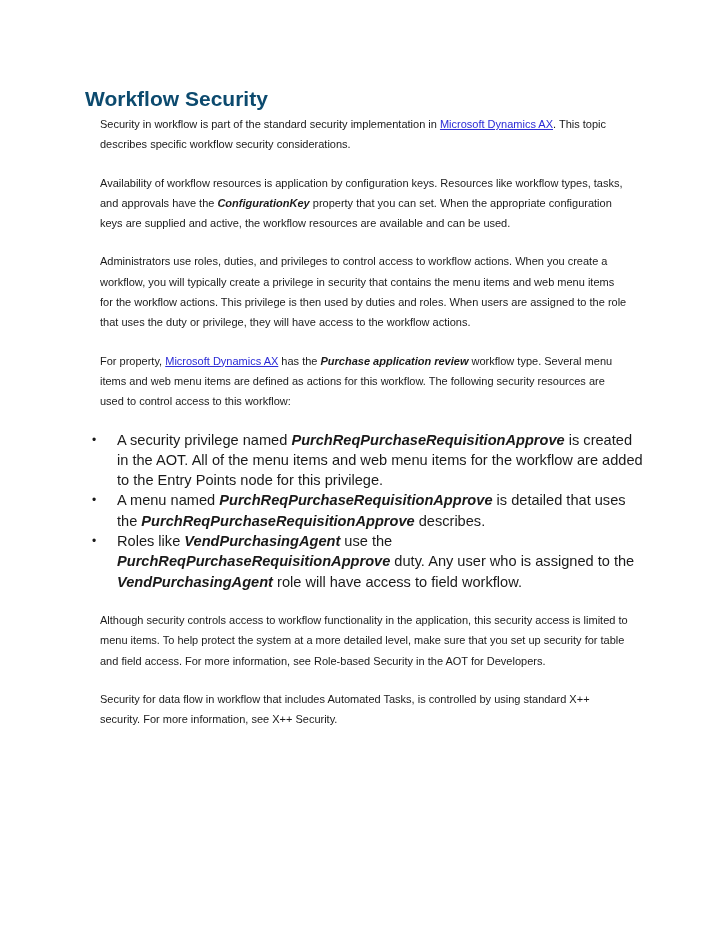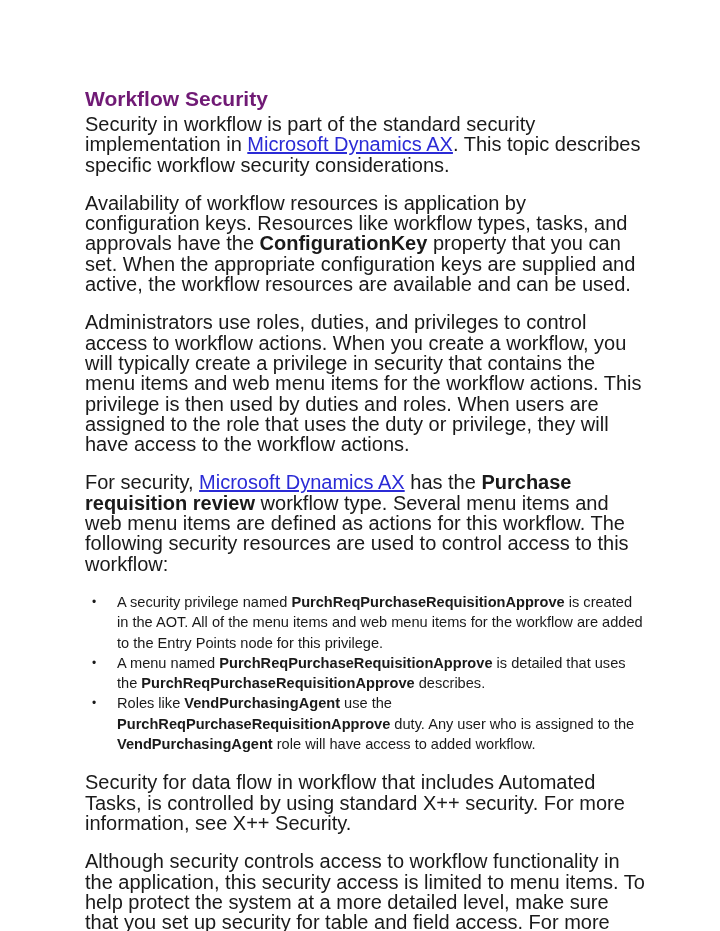--- a/index.html
+++ b/index.html
@@ -3,60 +3,60 @@
 <meta charset="utf-8">
 <style>
   html, body { margin: 0; padding: 0; background: #ffffff; }
   body {
     width: 720px; height: 931px; overflow: hidden; position: relative;
     font-family: "Liberation Sans", sans-serif;
     color: #1a1a1a;
   }
   .page { position: absolute; left: 85px; top: 86px; width: 560px; }
   h1 {
-    margin: 0; font-size: 21px; font-weight: bold; color: #701a75;
+    margin: 0; font-size: 21px; font-weight: bold; color: #0c4a6e;
     line-height: 26px; letter-spacing: 0px;
   }
   p {
-    margin: 0; font-size: 20px; line-height: 20.3px; color: #1a1a1a;
+    margin: 15px; font-size: 11px; line-height: 20.3px; color: #1a1a1a;
   }
   p.intro { margin-top: 2px; }
   p.gap { margin-top: 18px; }
   a.link { color: #2b2bd6; text-decoration: underline; }
-  b { font-weight: bold; }
+  b { font-weight: bold; font-style: italic; }
   ul { margin: 18px 0 0 0; padding: 0 0 0 32px; list-style: none; }
   ul li {
     position: relative; font-size: 14.6px; line-height: 20.3px; margin: 0;
   }
   ul li .bullet {
     position: absolute; left: -25px; top: 0; font-size: 12px;
   }
 </style>
 </head>
 <body>
 
 <div class="page">
   <h1>Workflow Security</h1>
 
   <p class="intro"><span>Security in workflow is part of the standard security implementation in </span><a class="link" href="#">Microsoft Dynamics AX</a><span>. This topic describes specific workflow security considerations.</span></p>
 
   <p class="gap"><span>Availability of workflow resources is application by configuration keys. Resources like workflow types, tasks, and approvals have the </span><b>ConfigurationKey</b><span> property that you can set. When the appropriate configuration keys are supplied and active, the workflow resources are available and can be used.</span></p>
 
   <p class="gap">Administrators use roles, duties, and privileges to control access to workflow actions. When you create a workflow, you will typically create a privilege in security that contains the menu items and web menu items for the workflow actions. This privilege is then used by duties and roles. When users are assigned to the role that uses the duty or privilege, they will have access to the workflow actions.</p>
 
-  <p class="gap"><span>For security, </span><a class="link" href="#">Microsoft Dynamics AX</a><span> has the </span><b>Purchase requisition review</b><span> workflow type. Several menu items and web menu items are defined as actions for this workflow. The following security resources are used to control access to this workflow:</span></p>
+  <p class="gap"><span>For property, </span><a class="link" href="#">Microsoft Dynamics AX</a><span> has the </span><b>Purchase application review</b><span> workflow type. Several menu items and web menu items are defined as actions for this workflow. The following security resources are used to control access to this workflow:</span></p>
 
   <ul>
     <li>
       <span class="bullet">•</span><span>A security privilege named </span><b>PurchReqPurchaseRequisitionApprove</b><span> is created in the AOT. All of the menu items and web menu items for the workflow are added to the Entry Points node for this privilege.</span>
     </li>
     <li>
       <span class="bullet">•</span><span>A menu named </span><b>PurchReqPurchaseRequisitionApprove</b><span> is detailed that uses the </span><b>PurchReqPurchaseRequisitionApprove</b><span> describes.</span>
     </li>
     <li>
-      <span class="bullet">•</span><span>Roles like </span><b>VendPurchasingAgent</b><span> use the </span><b>PurchReqPurchaseRequisitionApprove</b><span> duty. Any user who is assigned to the </span><b>VendPurchasingAgent</b><span> role will have access to added workflow.</span>
+      <span class="bullet">•</span><span>Roles like </span><b>VendPurchasingAgent</b><span> use the </span><b>PurchReqPurchaseRequisitionApprove</b><span> duty. Any user who is assigned to the </span><b>VendPurchasingAgent</b><span> role will have access to field workflow.</span>
     </li>
   </ul>
 
+  <p class="gap">Although security controls access to workflow functionality in the application, this security access is limited to menu items. To help protect the system at a more detailed level, make sure that you set up security for table and field access. For more information, see Role-based Security in the AOT for Developers.</p>
+
   <p class="gap">Security for data flow in workflow that includes Automated Tasks, is controlled by using standard X++ security. For more information, see X++ Security.</p>
-
-  <p class="gap">Although security controls access to workflow functionality in the application, this security access is limited to menu items. To help protect the system at a more detailed level, make sure that you set up security for table and field access. For more information, see Role-based Security in the AOT for Developers.</p>
 </div>
 
 </body></html>

